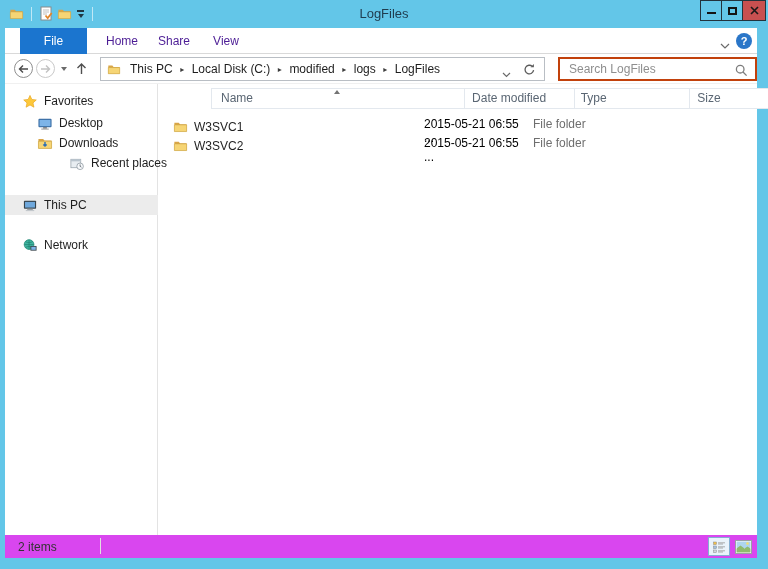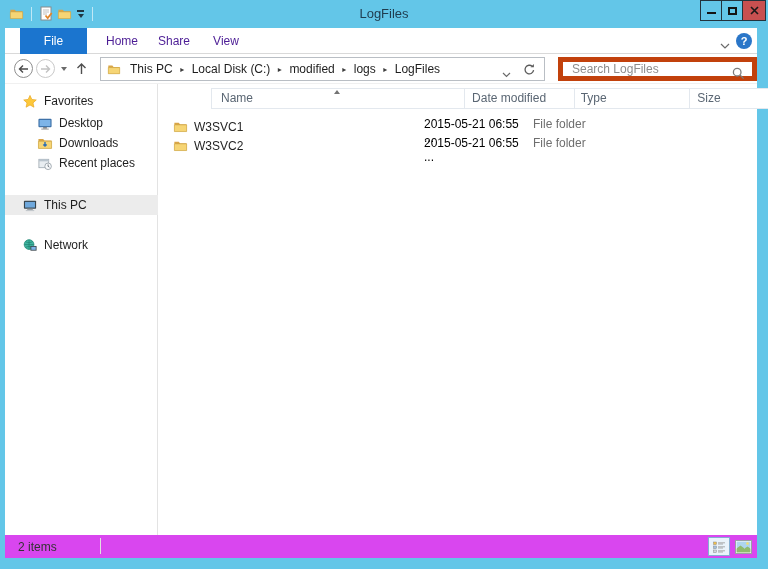--- a/index.html
+++ b/index.html
@@ -38,35 +38,35 @@
   .nav-back { left:9px; } .nav-fwd { left:31px; border-color:#c9c9c9; }
   .nav-chevron { position:absolute; left:56px; top:13px; width:0; height:0; border-left:3.5px solid transparent; border-right:3.5px solid transparent; border-top:4px solid #6b6b6b; }
   .nav-up { position:absolute; left:70px; top:8px; }
   .address-box { position:absolute; left:95px; top:3px; width:445px; height:24px; border:1px solid #b9bec4; background:#fff; display:flex; align-items:center; }
   .addr-folder { margin:0 4px 0 6px; display:flex; }
   .crumb { padding:0 5px; white-space:nowrap; cursor:default; }
   .crumb-arrow { width:9px; text-align:center; color:#3c3c3c; font-size:8px; }
   .crumb-arrow::before { content:"\25B8"; }
   .addr-chevron { position:absolute; right:33px; top:9px; }
   .addr-refresh { position:absolute; right:8px; top:5px; }
-  .search-box { position:absolute; left:553px; top:3px; width:199px; height:24px; border:5px solid #c2410c; background:#0f766e; }
+  .search-box { position:absolute; left:553px; top:3px; width:199px; height:24px; border:2px solid #c2410c; background:#0f766e; }
   .search-box input { width:100%; height:100%; border:none; outline:none; padding:0 26px 0 9px; font-family:"Liberation Sans",sans-serif; font-size:12px; color:#1e1e1e; }
   .search-box input::placeholder { color:#8e8e8e; opacity:1; }
   .search-icon { position:absolute; right:7px; top:5px; }
 
   
   .main { position:absolute; top:56px; left:0; width:752px; height:451px; }
   .sidebar { position:absolute; left:0; top:0; width:153px; height:451px; border-right:1px solid #e3e3e3; }
   .side-item { position:absolute; left:0; width:153px; height:20px; display:flex; align-items:center; cursor:default; }
   .side-item .icn { display:flex; width:16px; justify-content:center; }
   .side-item .lbl { margin-left:6px; white-space:nowrap; }
   .indent1 .icn { margin-left:17px; }
   .indent2 .icn { margin-left:32px; }
   .side-fav { top:7px;text-align:center; } .side-desktop { top:29px; } .side-downloads { top:49px; }
-  .side-recent { top:69px; } .side-thispc { top:111px; background:#ececec; } .side-network { top:151px; }
+  .side-recent { top:69px;margin-left:32px; } .side-thispc { top:111px; background:#ececec; } .side-network { top:151px; }
 
   .list { position:absolute; left:154px; top:0; width:598px; height:451px; }
   .list-header { position:absolute; left:4px; top:4px; width:560px; height:21px; border:1px solid #e3e8ee; display:flex; color:#5a6673; background:#fff;margin-left:48px; }
   .hcell { line-height:19px; border-right:1px solid #e3e8ee; cursor:default; }
   .h-name { width:254px; padding-left:9px; }
   .h-date { width:110px; padding-left:7px; }
   .h-type { width:116px; padding-left:6px; }
   .h-size { width:80px; padding-left:7px; border-right:none; }
   .sort-arrow { position:absolute; left:122px; top:1px; width:0; height:0; border-left:3.5px solid transparent; border-right:3.5px solid transparent; border-bottom:4px solid #737373; }
 

